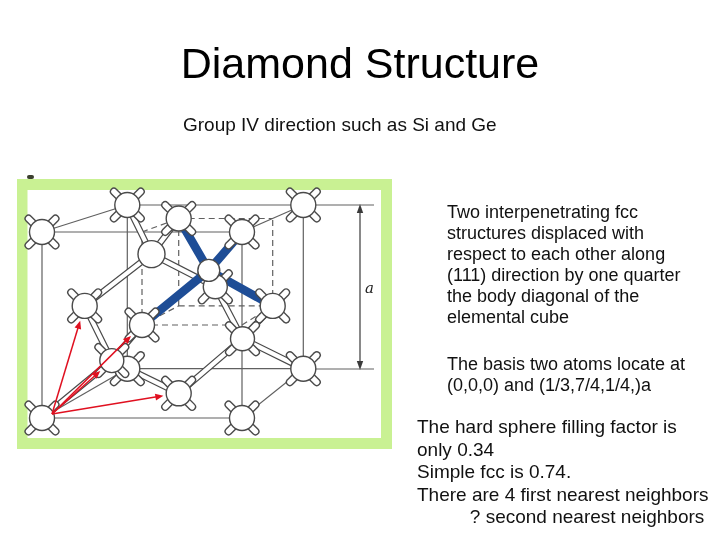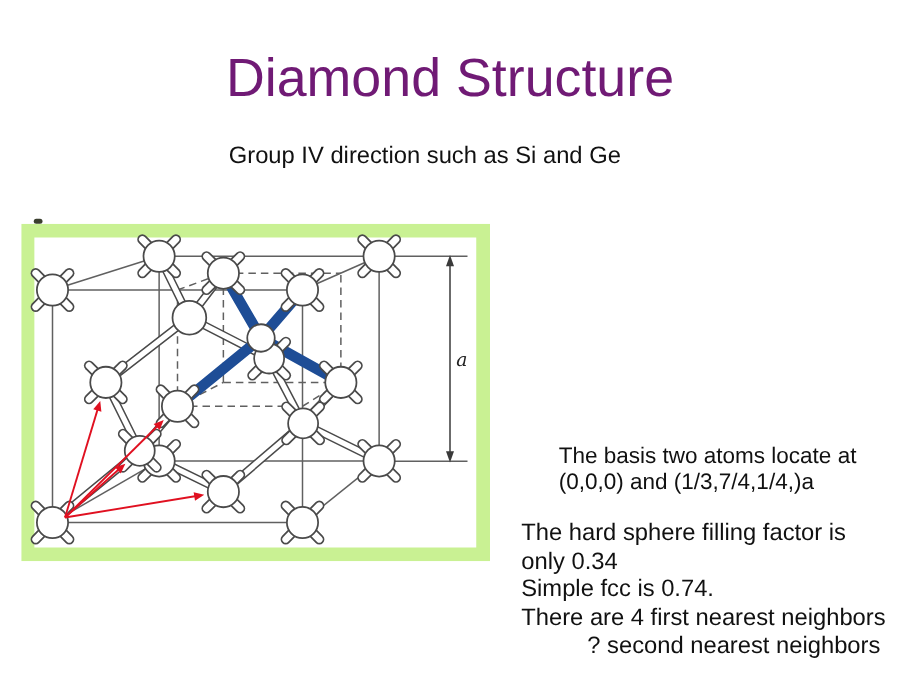--- a/index.html
+++ b/index.html
@@ -1,19 +1,19 @@
 <!DOCTYPE html>
 <html><head>
 <meta charset="utf-8">
 <style>
   html,body{margin:0;padding:0;background:#fff;}
   .slide{position:relative;width:720px;height:540px;background:#ffffff;overflow:hidden;
          font-family:"Liberation Sans",sans-serif;color:#111;}
   .title{position:absolute;top:38px;left:0;width:720px;text-align:center;
-         font-size:43px;line-height:50px;color:#701a75;}
+         font-size:43px;line-height:50px;color:#000000;}
   .subtitle{position:absolute;top:114px;left:183px;font-size:19px;line-height:22px;}
   .para{position:absolute;white-space:pre-wrap;}
   .p1{left:447px;top:202px;font-size:18px;line-height:21px;}
   .p2{left:447px;top:354px;font-size:18px;line-height:21px;}
   .p3{left:417px;top:416px;font-size:19px;line-height:22.5px;}
   #fig-svg{position:absolute;left:17px;top:179px;width:375px;height:270px;}
   .stray{position:absolute;left:27px;top:175px;width:7px;height:4px;background:#3b3f2f;border-radius:2px;}
 </style>
 </head>
 <body>
@@ -246,20 +246,26 @@
         <line x1="52" y1="414" x2="127.4" y2="339.4" stroke="#e01020" stroke-width="1.5"></line>
         <polygon points="131.0,335.9 127.7,343.9 122.9,339.1" fill="#e01020"></polygon>
         <line x1="52" y1="414" x2="96.5" y2="374.2" stroke="#e01020" stroke-width="1.5"></line>
         <polygon points="100.3,370.9 96.6,378.8 92.0,373.7" fill="#e01020"></polygon>
         <line x1="52" y1="414" x2="158.4" y2="396.6" stroke="#e01020" stroke-width="1.5"></line>
         <polygon points="163.4,395.8 156.0,400.5 154.9,393.8" fill="#e01020"></polygon>
       </g>
     </svg>
   <div class="stray"></div>
 
+  <div class="para p1">Two interpenetrating fcc
+structures displaced with
+respect to each other along
+(111) direction by one quarter
+the body diagonal of the
+elemental cube</div>
   <div class="para p2">The basis two atoms locate at
 (0,0,0) and (1/3,7/4,1/4,)a</div>
   <div class="para p3">The hard sphere filling factor is
 only 0.34
 Simple fcc is 0.74.
 There are 4 first nearest neighbors
           ? second nearest neighbors</div>
 </div>
 
 </body></html>

